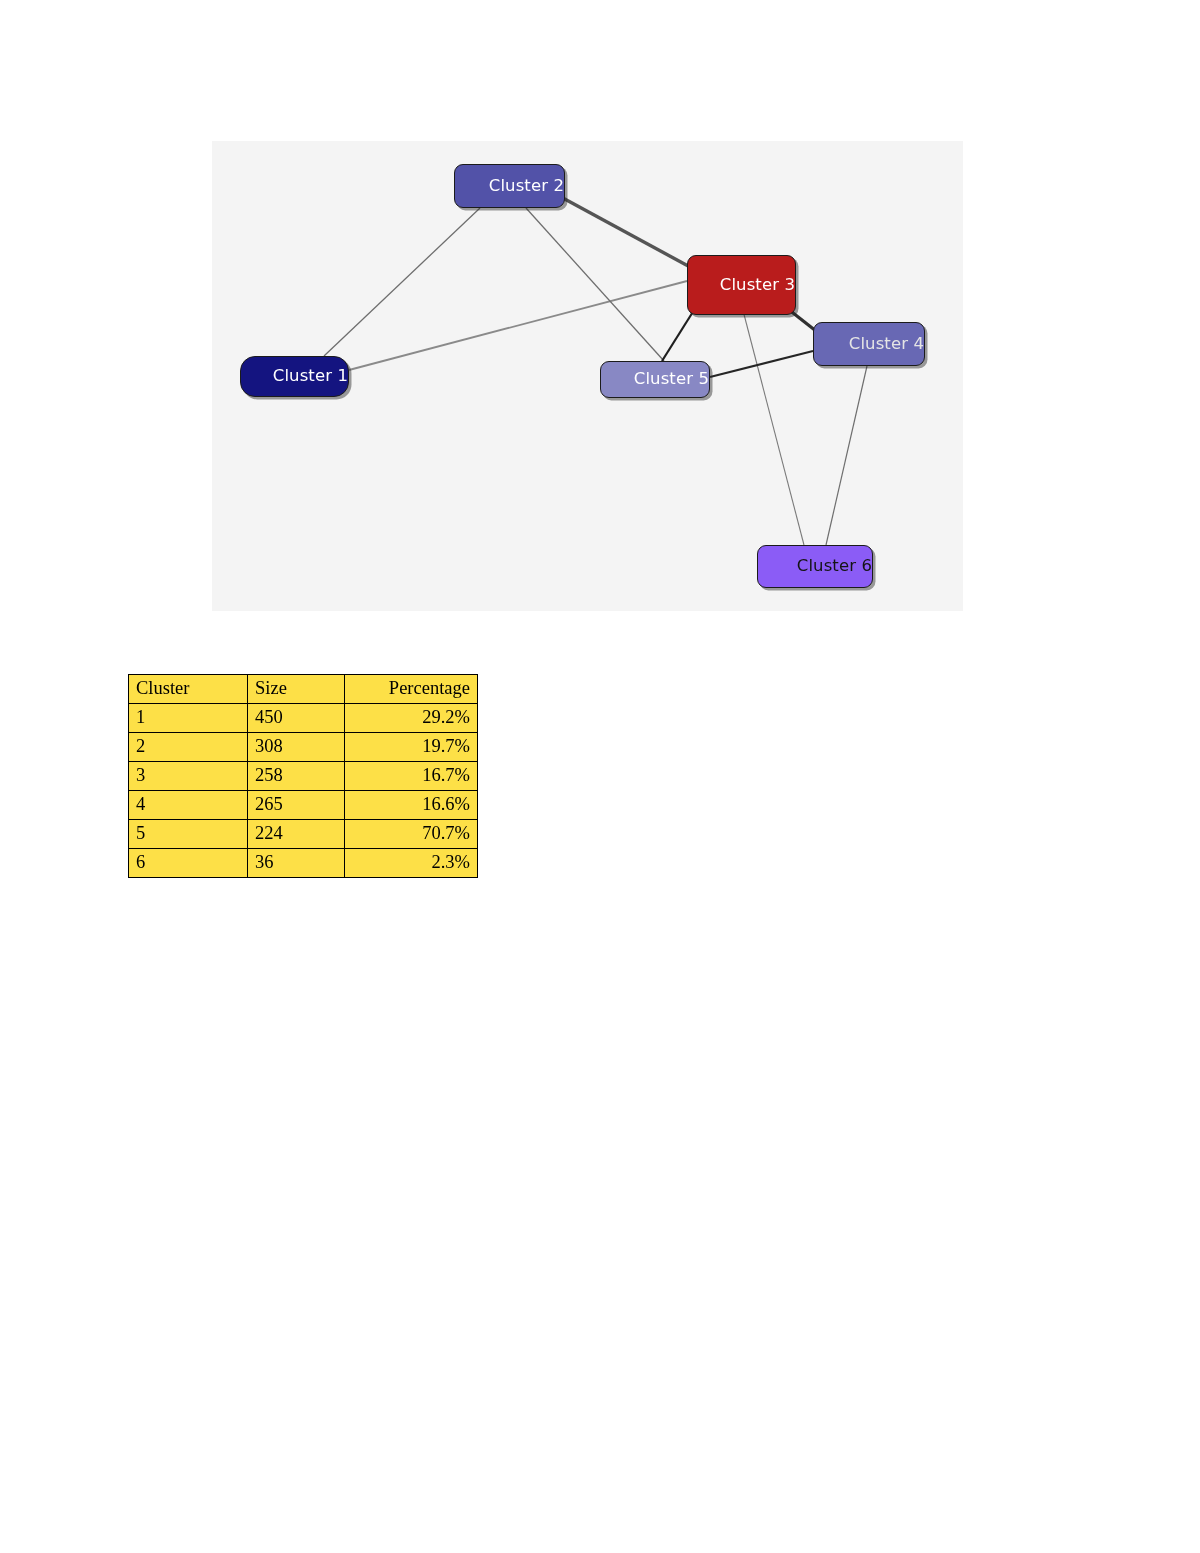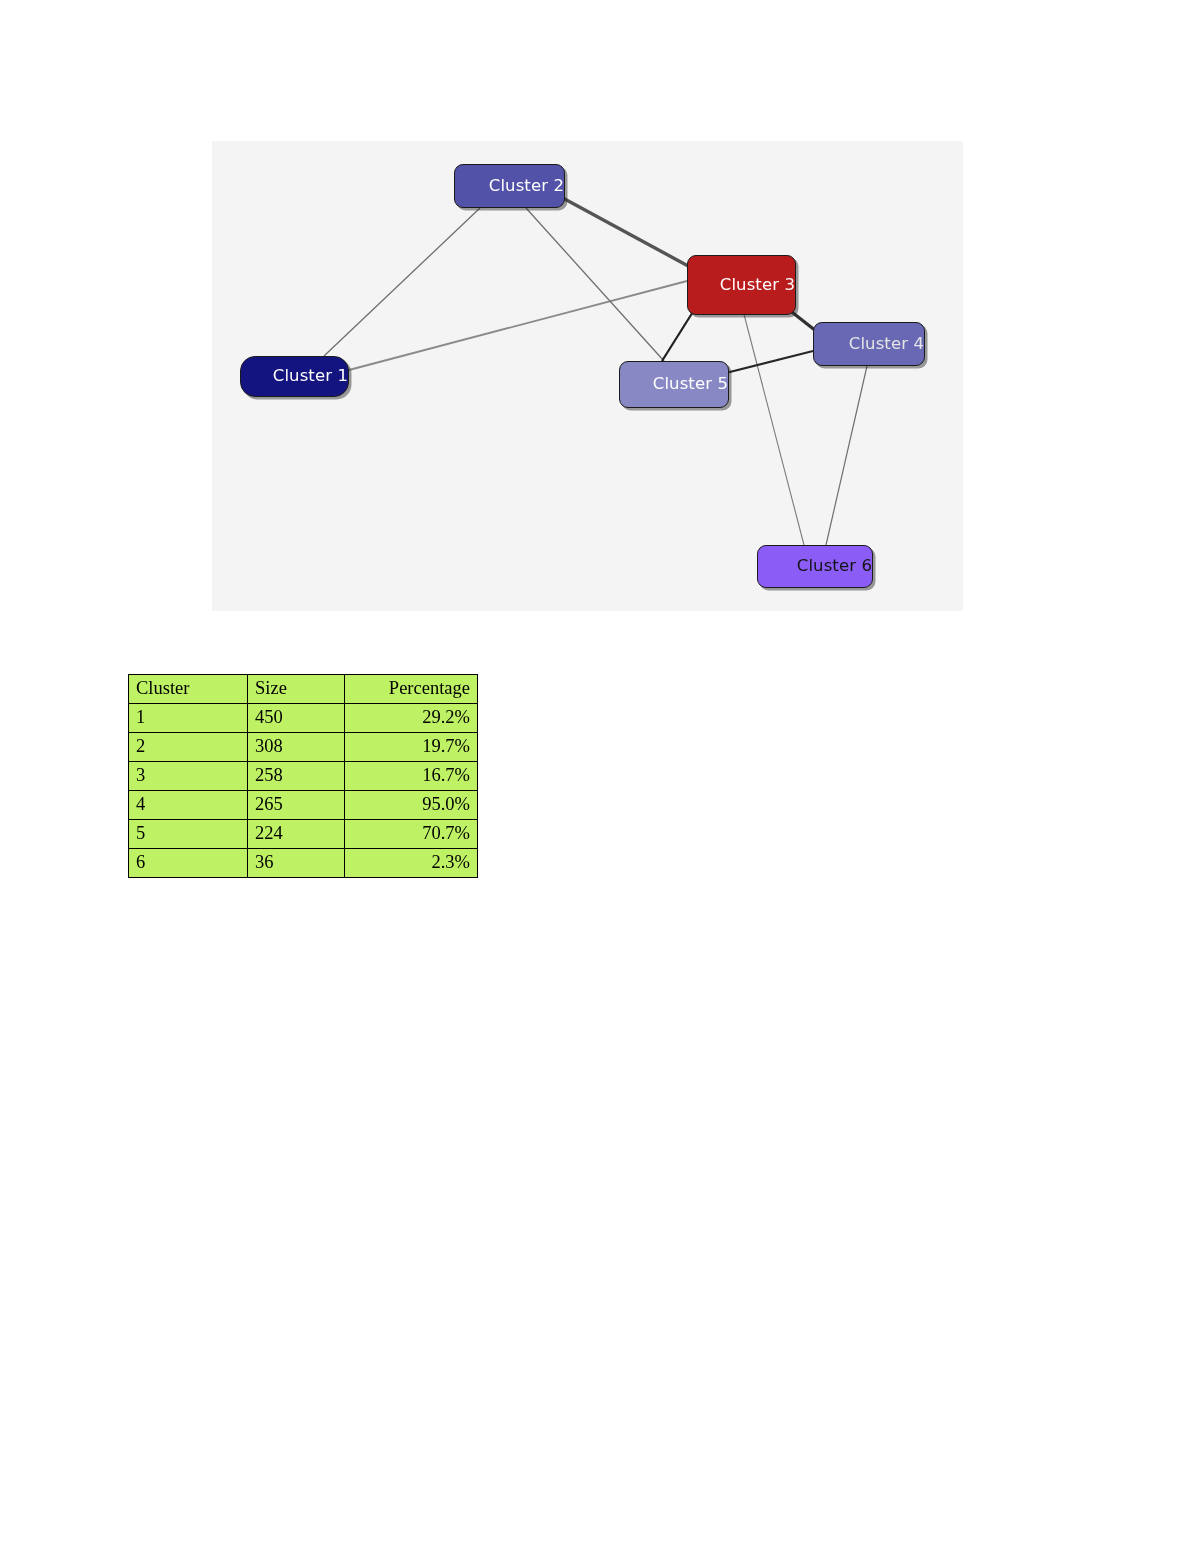--- a/index.html
+++ b/index.html
@@ -55,21 +55,21 @@
 
   
   #cluster-table {
     position: absolute;
     left: 128px;
     top: 674px;
     border-collapse: collapse;
     font-family: "Liberation Serif", "DejaVu Serif", serif;
     font-size: 18.5px;
     color: #000000;
-    background: #bef264;
+    background: #fde047;
   }
   #cluster-table th,
   #cluster-table td {
     border: 1.4px solid #000000;
     padding: 1px 7px 2px 7px;
     text-align: left;
     font-weight: normal;
     height: 25px;
     vertical-align: middle;
     line-height: 1.05;
@@ -101,21 +101,21 @@
       </div>
       <div class="node-box" style="left: 242px; top: 23px; width: 111px; height: 44px; background: rgb(82, 82, 168); color: rgb(255, 255, 255);">
         <span class="node-label">Cluster 2</span>
       </div>
       <div class="node-box" style="left: 475px; top: 114px; width: 109px; height: 60px; background: #b91c1c; color: rgb(255, 255, 255);">
         <span class="node-label">Cluster 3</span>
       </div>
       <div class="node-box" style="left: 601px; top: 181px; width: 112px; height: 44px; background: rgb(104, 104, 180); color: #e5e5e5;">
         <span class="node-label">Cluster 4</span>
       </div>
-      <div class="node-box" style="left: 388px; top: 220px; width: 110px; height: 47px; background: rgb(136, 136, 196); color: rgb(255, 255, 255); margin-left: 19px;">
+      <div class="node-box" style="left: 388px; top: 220px; width: 110px; height: 37px; background: rgb(136, 136, 196); color: rgb(255, 255, 255);">
         <span class="node-label">Cluster 5</span>
       </div>
       <div class="node-box" style="left: 545px; top: 404px; width: 116px; height: 43px; background: #8b5cf6; color: rgb(20, 20, 20);">
         <span class="node-label">Cluster 6</span>
       </div>
     </div>
 </div>
 
 <table id="cluster-table">
   <thead>
@@ -137,21 +137,21 @@
         <td class="col-pct">19.7%</td>
       </tr>
       <tr>
         <td class="col-cluster">3</td>
         <td class="col-size">258</td>
         <td class="col-pct">16.7%</td>
       </tr>
       <tr>
         <td class="col-cluster">4</td>
         <td class="col-size">265</td>
-        <td class="col-pct">95.0%</td>
+        <td class="col-pct">16.6%</td>
       </tr>
       <tr>
         <td class="col-cluster">5</td>
         <td class="col-size">224</td>
         <td class="col-pct">70.7%</td>
       </tr>
       <tr>
         <td class="col-cluster">6</td>
         <td class="col-size">36</td>
         <td class="col-pct">2.3%</td>

